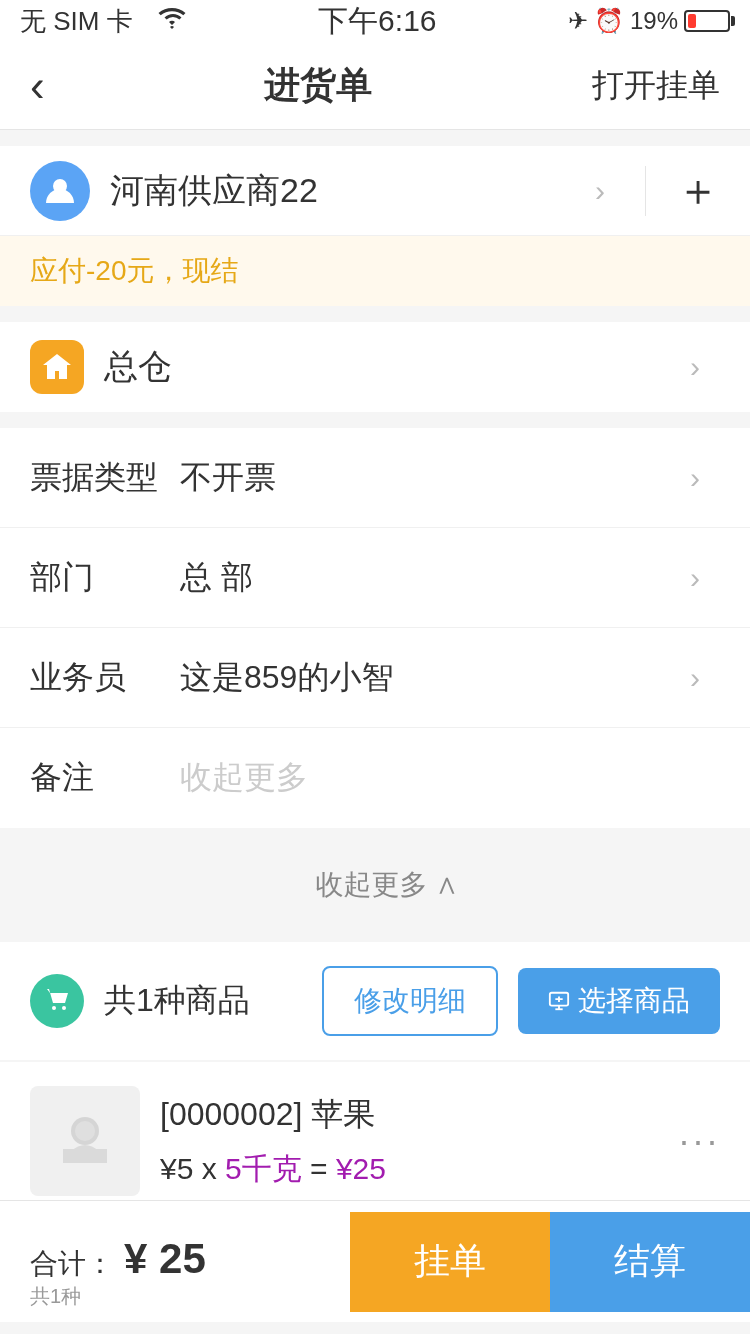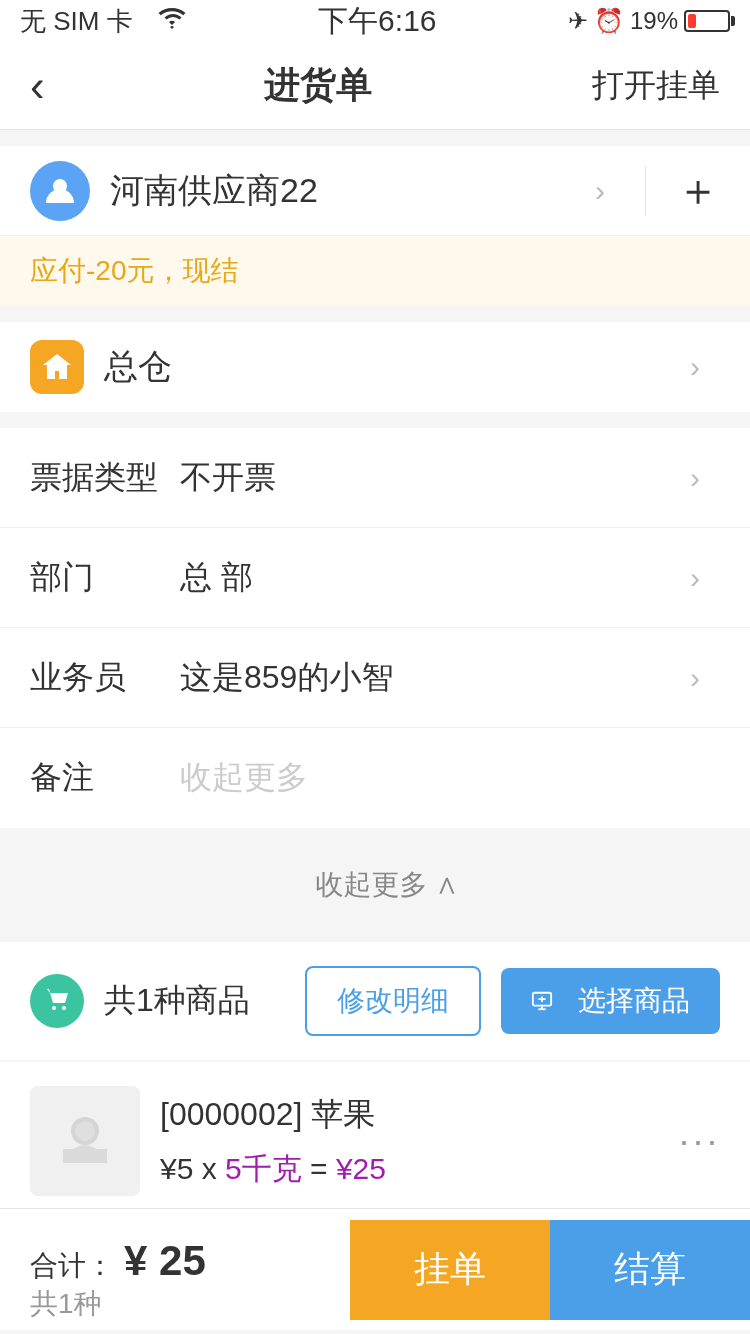--- a/index.html
+++ b/index.html
@@ -162,21 +162,21 @@
     .btn-primary {
       background: #4a9fe8;
       color: #fff;
       border: none;
       border-radius: 8px;
       padding: 14px 30px;
       font-size: 28px;
       cursor: pointer;
       display: flex;
       align-items: center;
-      gap: 25px;
+      gap: 8px;
     }
 
     
     .product-item {
       background: #fff;
       display: flex;
       align-items: center;
       padding: 24px 30px;
       margin-top: 2px;
       gap: 20px;
@@ -191,21 +191,21 @@
     .product-thumb svg { width: 60px; height: 60px; opacity: 0.3; }
     .product-info { flex: 1; }
     .product-name { font-size: 32px; color: #333; margin-bottom: 12px; }
     .product-price { font-size: 30px; color: #333; }
     .product-price .highlight { color: #a21caf; }
     .product-more { font-size: 36px; color: #999; cursor: pointer; letter-spacing: 2px; }
 
     
     .bottom-bar {
       position: fixed;
-      bottom: 4px;
+      bottom: 12px;
       left: 0;
       width: 750px;
       height: 122px;
       display: flex;
       align-items: center;
       background: #fff;
       border-top: 1px solid #e5e5e5;
     }
     .total-section {
       flex: 1;
@@ -214,21 +214,21 @@
       flex-direction: column;
       justify-content: center;
     }
     .total-row {
       display: flex;
       align-items: baseline;
       gap: 10px;
     }
     .total-label { font-size: 28px; color: #333; }
     .total-amount { font-size: 42px; font-weight: 600; color: #333; margin-top: 21px; }
-    .total-count { font-size: 28px; color: #999; }
+    .total-count { font-size: 20px; color: #999; }
     .hang-btn {
       width: 200px;
       height: 100px;
       background: #f5a623;
       color: #fff;
       font-size: 36px;
       display: flex;
       align-items: center;
       justify-content: center;
       cursor: pointer;

